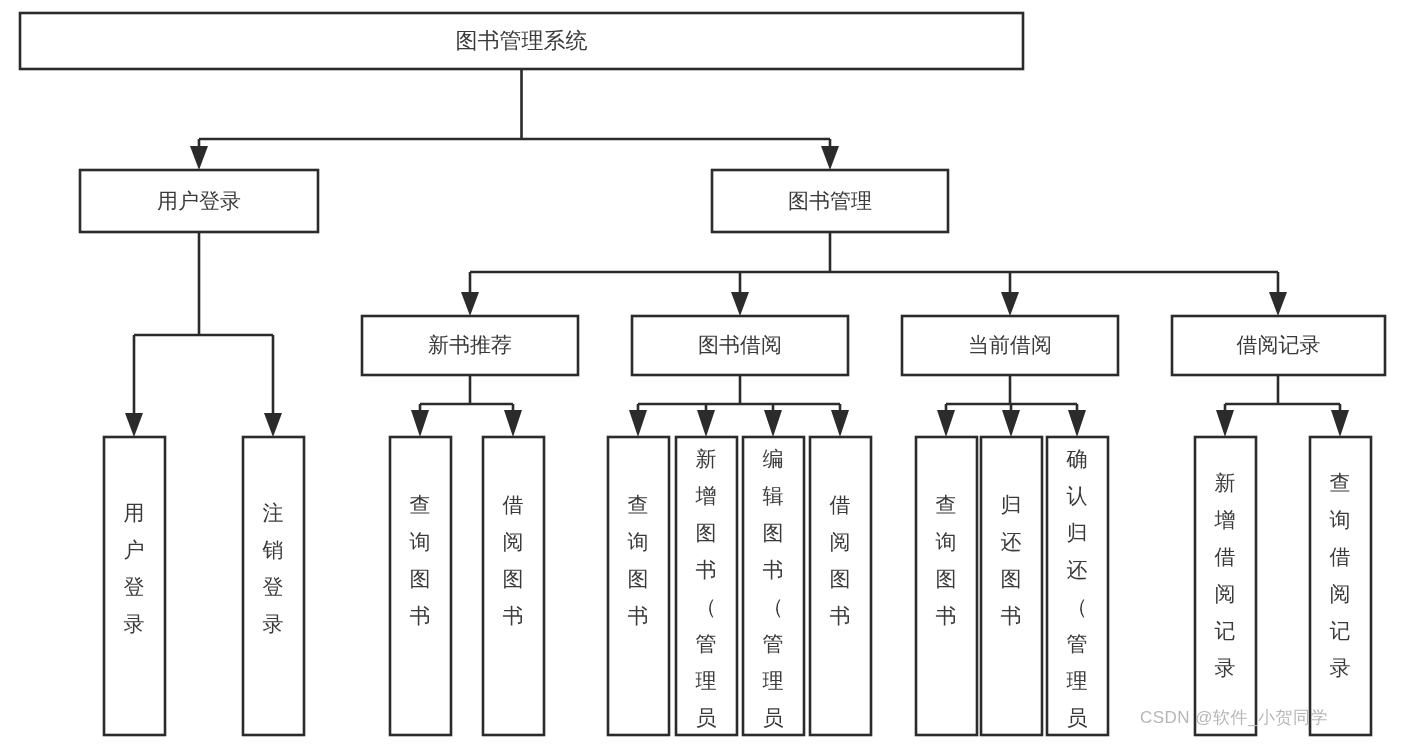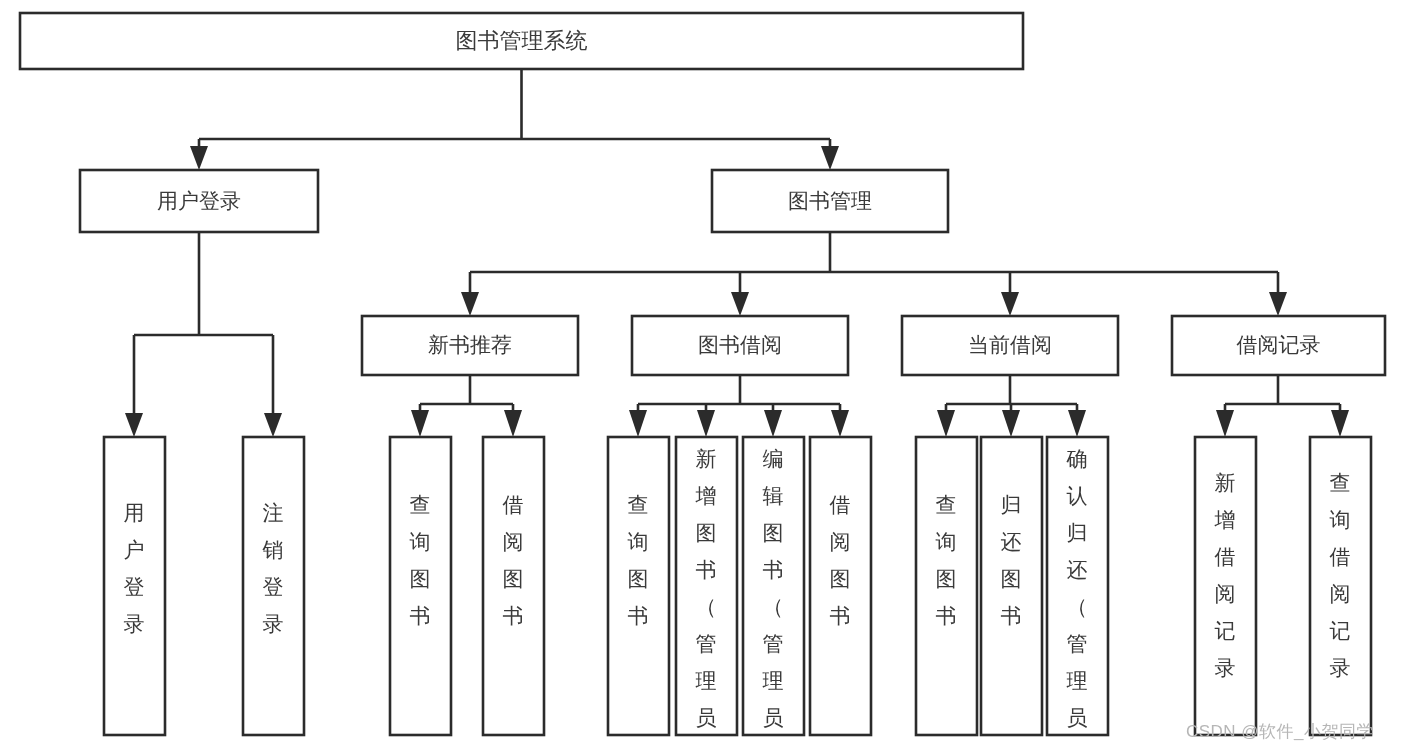--- a/index.html
+++ b/index.html
@@ -11,21 +11,20 @@
     width: 1405px;
     height: 747px;
     font-family: "Liberation Sans", "DejaVu Sans", sans-serif;
     overflow: hidden;
     position: relative;
   }
   #diagram-root {
     position: relative;
     width: 1336px;
     height: 747px;
-    padding-left: 46px;
   }
   svg.flow {
     position: absolute;
     top: 0;
     left: 0;
     width: 1405px;
     height: 747px;
     display: block;
   }
   .node-rect {
@@ -56,21 +55,21 @@
   }
   .vlabel {
     fill: #3a3a3a;
     font-family: "Liberation Sans", "DejaVu Sans", sans-serif;
     font-size: 21px;
     text-anchor: middle;
   }
   .watermark {
     position: absolute;
     right: 8px;
-    bottom: 4px;
+    bottom: 18px;
     font-family: "Liberation Sans", "DejaVu Sans", sans-serif;
     font-size: 17px;
     color: #b6b6b6;
     letter-spacing: 0.5px;
     white-space: nowrap;
     user-select: none;
   }
 </style>
 </head>
 <body>

